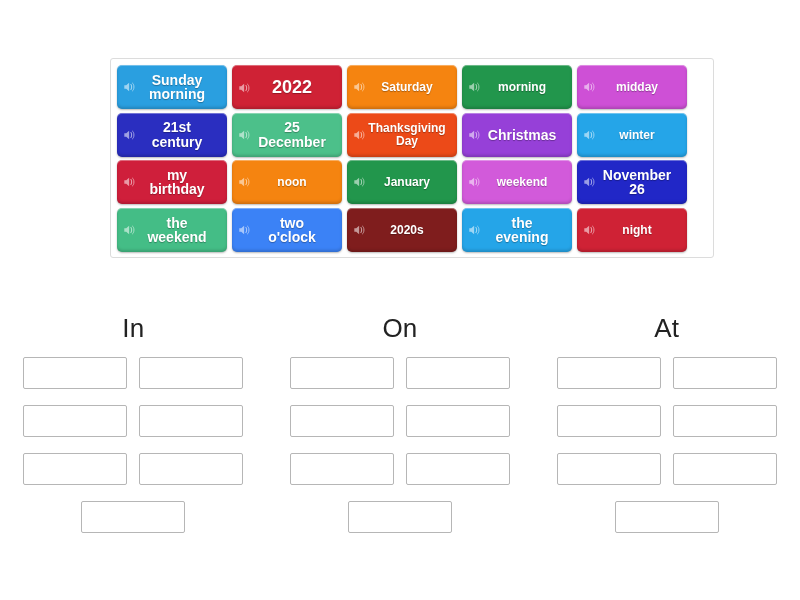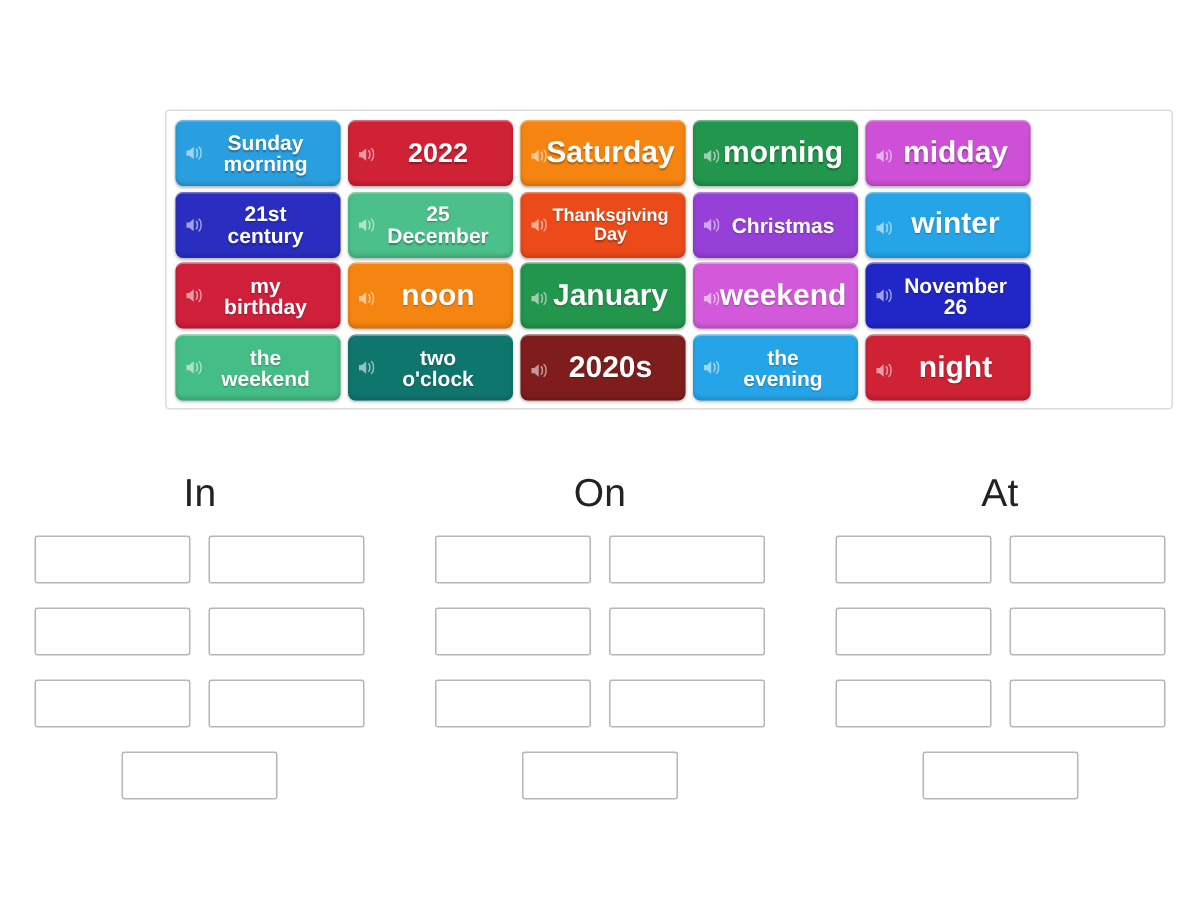--- a/index.html
+++ b/index.html
@@ -16,22 +16,22 @@
     position: relative;
     width: 800px;
     height: 600px;
     background: #ffffff;
   }
 
   
   #tile-pool {
     position: absolute;
     left: 110px;
-    top: 73px;
-    width: 672px;
+    top: 58px;
+    width: 604px;
     height: 200px;
     border: 1px solid #dcdcdc;
     border-radius: 3px;
     background: #ffffff;
     padding: 6px 5px 5px 6px;
     display: flex;
     flex-direction: column;
     justify-content: space-between;
   }
 
@@ -76,21 +76,21 @@
     left: 6px;
     top: 50%;
     transform: translateY(-50%);
     width: 14px;
     height: 14px;
     opacity: 0.55;
     display: block;
   }
 
   .fs-lg  { font-size: 18px; }
-  .fs-md  { font-size: 20px; }
+  .fs-md  { font-size: 12px; }
   .fs-sm  { font-size: 14px; }
   .fs-xs  { font-size: 12px; }
 
   
   #categories {
     position: absolute;
     left: 0;
     top: 288px;
     width: 800px;
     display: flex;
@@ -276,21 +276,21 @@
       <div class="tile-row">
         <div class="tile fs-sm" style="background: rgb(68, 189, 134);">
           <span class="speaker-icon"><svg viewBox="0 0 16 16" width="14" height="14" aria-hidden="true">
               <path d="M1.5 6h2.2L7 3.2v9.6L3.7 10H1.5z" fill="#ffffff"></path>
               <path d="M9 5.2c1.1.6 1.1 5 0 5.6" stroke="#ffffff" stroke-width="1.25" fill="none" stroke-linecap="round"></path>
               <path d="M11 3.6c2.1 1.2 2.1 7.6 0 8.8" stroke="#ffffff" stroke-width="1.1" fill="none" stroke-linecap="round"></path>
             </svg></span>
           <span class="tile-label">the
 weekend</span>
         </div>
-        <div class="tile fs-sm" style="background: #0f766e;">
+        <div class="tile fs-sm" style="background: #3b82f6;">
           <span class="speaker-icon"><svg viewBox="0 0 16 16" width="14" height="14" aria-hidden="true">
               <path d="M1.5 6h2.2L7 3.2v9.6L3.7 10H1.5z" fill="#ffffff"></path>
               <path d="M9 5.2c1.1.6 1.1 5 0 5.6" stroke="#ffffff" stroke-width="1.25" fill="none" stroke-linecap="round"></path>
               <path d="M11 3.6c2.1 1.2 2.1 7.6 0 8.8" stroke="#ffffff" stroke-width="1.1" fill="none" stroke-linecap="round"></path>
             </svg></span>
           <span class="tile-label">two
 o'clock</span>
         </div>
         <div class="tile fs-md" style="background: #7f1d1d;">
           <span class="speaker-icon"><svg viewBox="0 0 16 16" width="14" height="14" aria-hidden="true">

